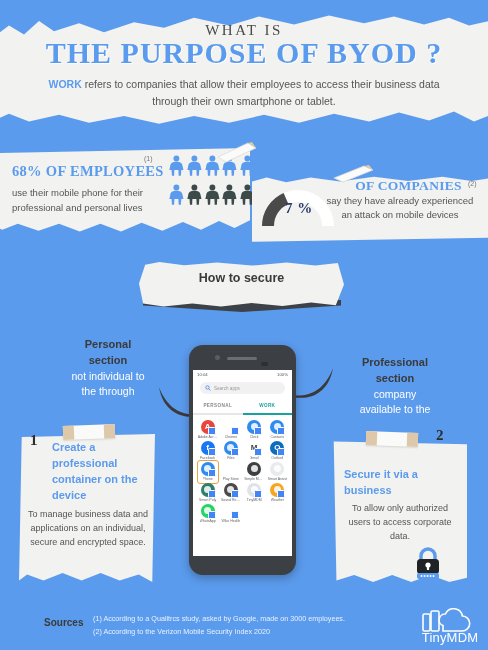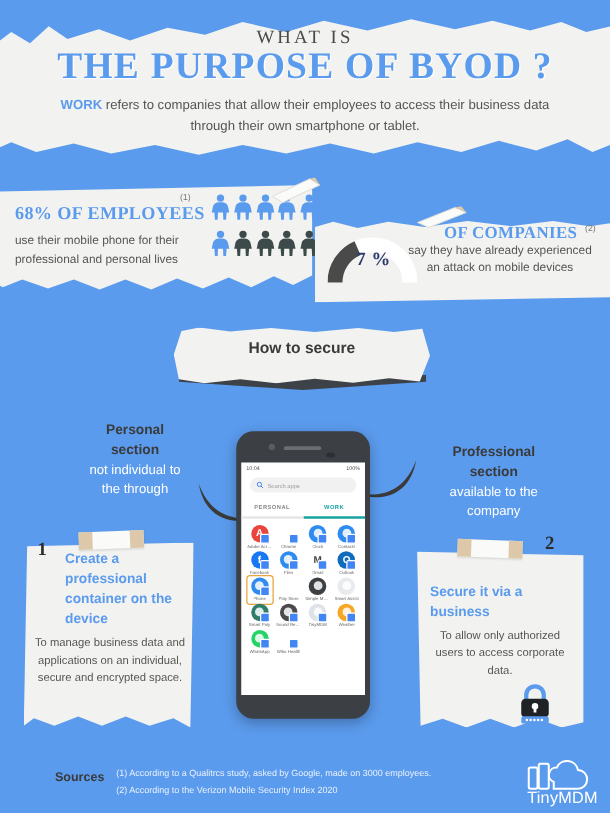--- a/index.html
+++ b/index.html
@@ -315,22 +315,22 @@
 
   <div class="sec-label" style="left:48px;top:337px;width:120px;">
     <span class="strong">Personal</span>
     <span class="strong">section</span>
     <span class="light">not individual to</span>
     <span class="light">the through</span>
   </div>
   <div class="sec-label" style="left:330px;top:355px;width:130px;">
     <span class="strong">Professional</span>
     <span class="strong">section</span>
+    <span class="light">company</span>
     <span class="light">available to the</span>
-    <span class="light">company</span>
   </div>
 
   <svg class="arrow" style="left:157px;top:383px;" width="56" height="42" viewBox="0 0 56 42">
     <path d="M2 4 C10 26 26 34 46 31 L44 24 L55 33 L43 40 L45 33 C22 37 6 27 2 4 Z"></path>
   </svg>
   <svg class="arrow" style="left:283px;top:366px;" width="52" height="42" viewBox="0 0 52 42">
     <path d="M50 2 C42 24 26 32 7 29 L9 22 L0 31 L11 38 L9 31 C30 35 46 25 50 2 Z"></path>
   </svg>
 
   <div id="phone">

